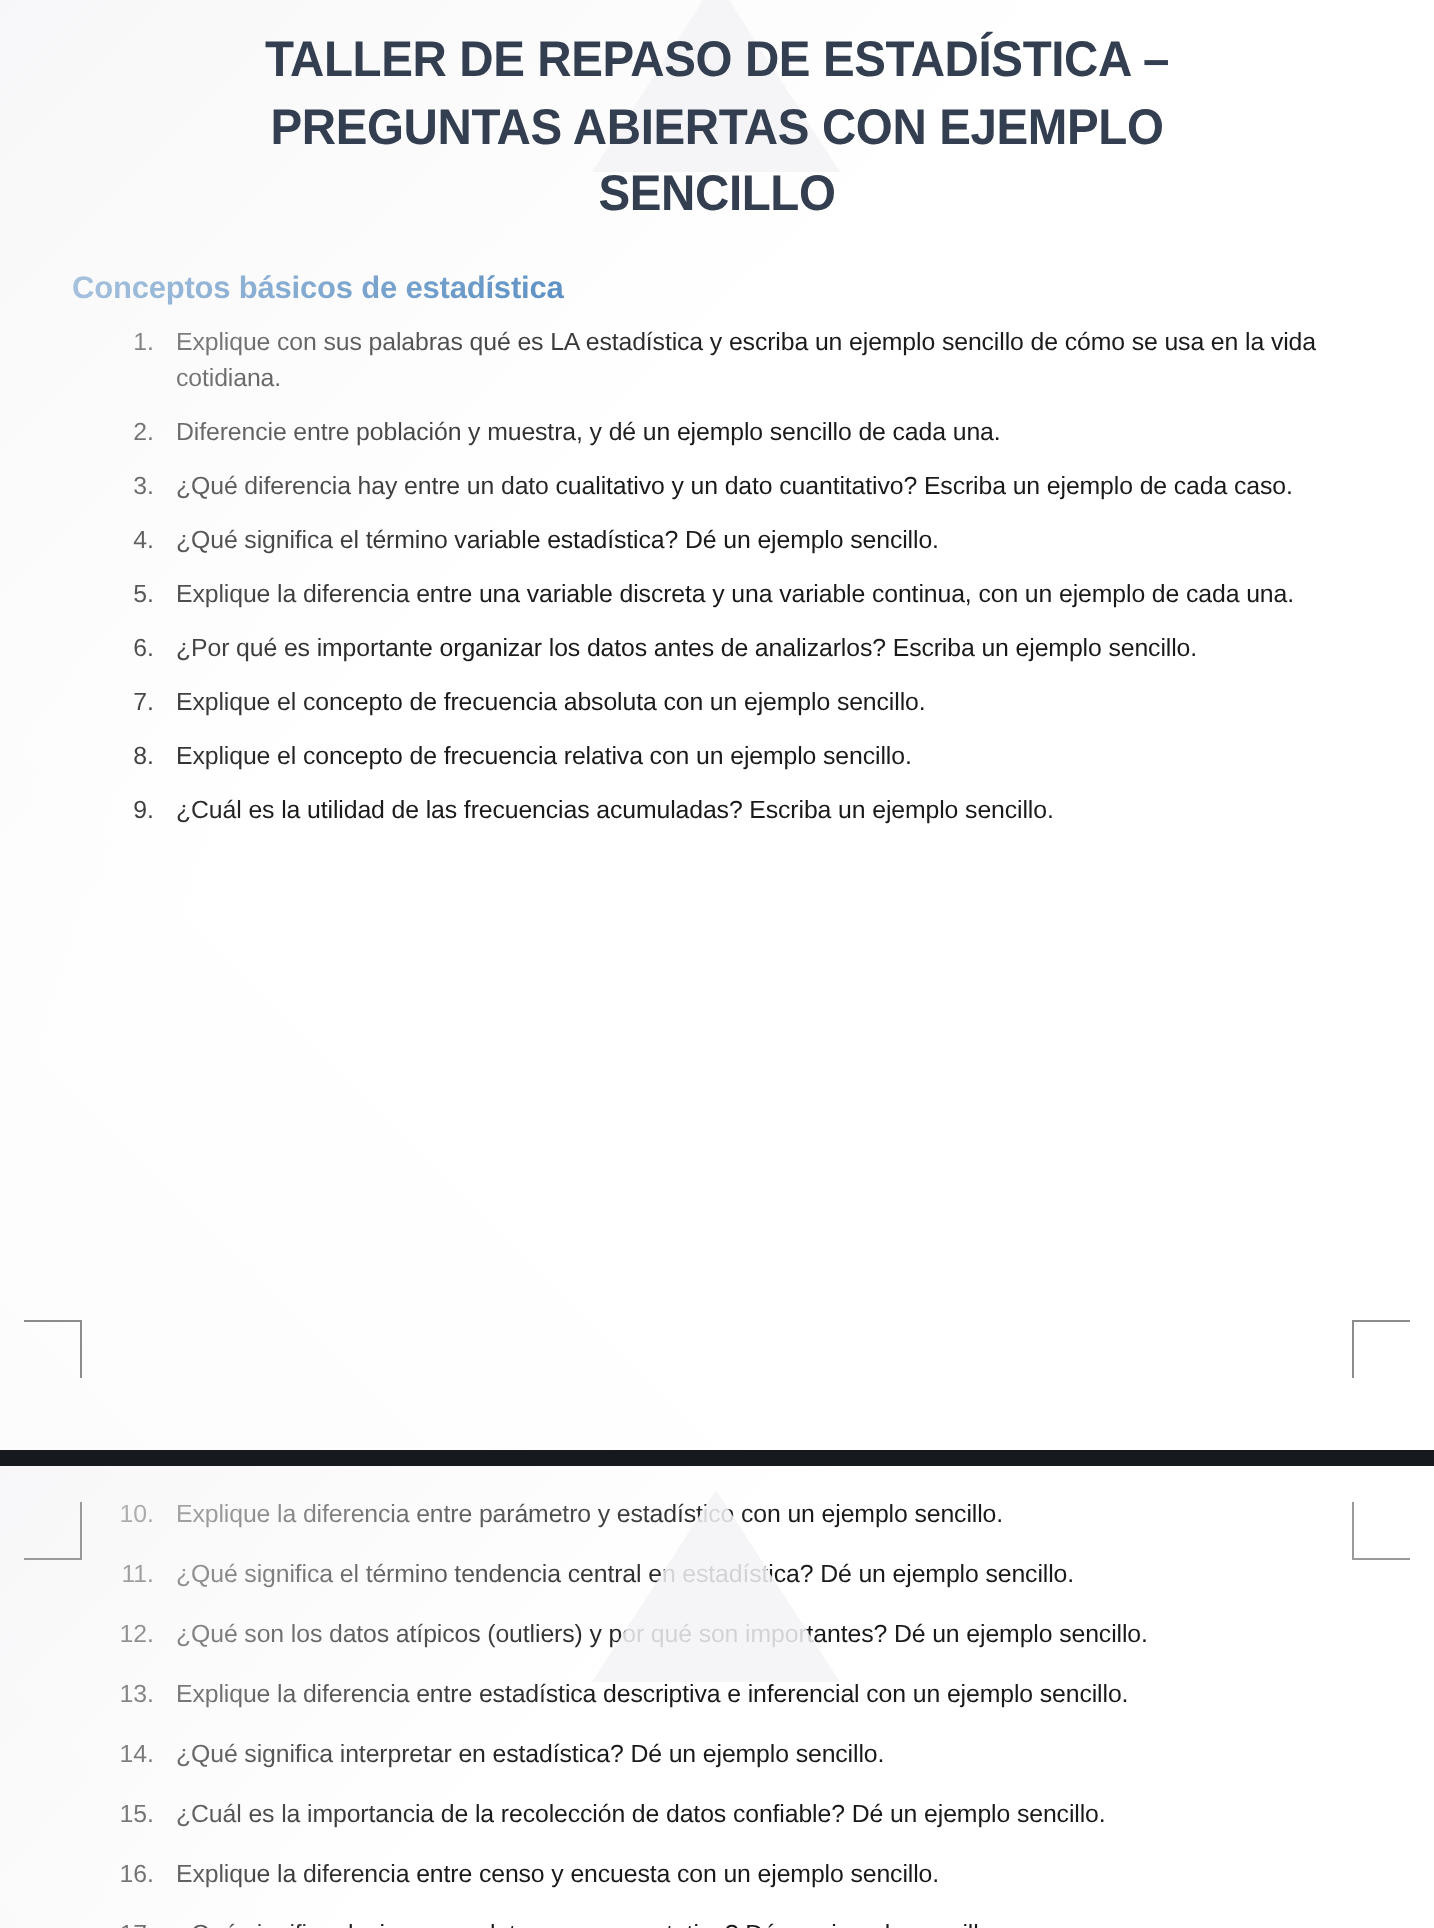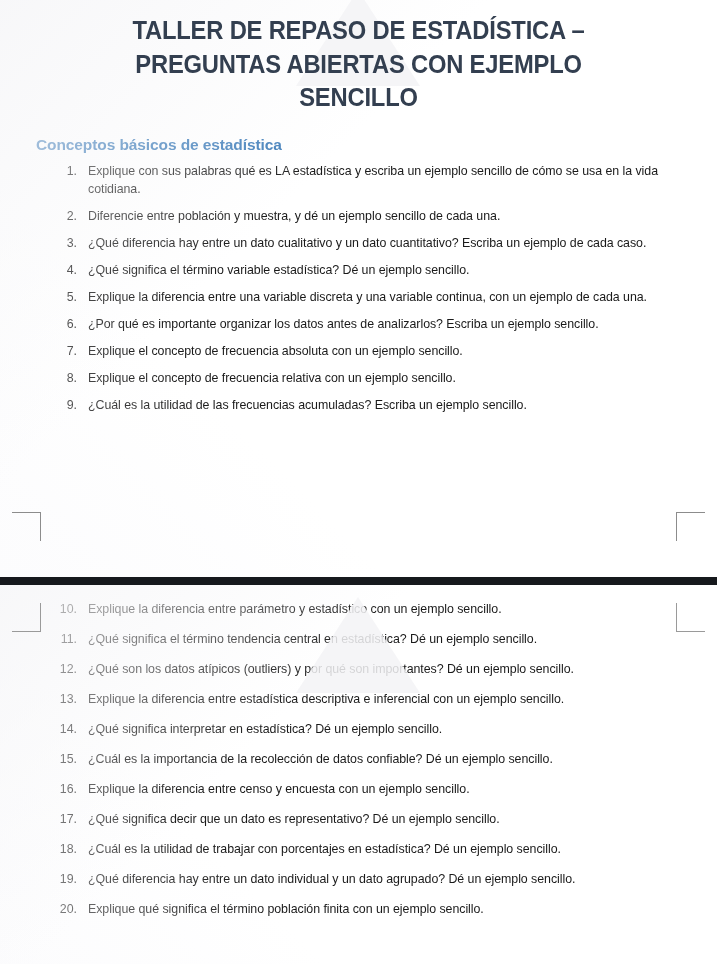--- a/index.html
+++ b/index.html
@@ -16,21 +16,21 @@
   }
 
   
   .sheet {
     position: relative;
     width: 717px;
     background: #ffffff;
     box-sizing: border-box;
     overflow: hidden;
   }
-  .sheet-one { height: 577px; }
+  .sheet-one { height: 725px; }
   .sheet-two { height: 379px; }
 
   
   .paper-texture {
     position: absolute;
     inset: 0;
     pointer-events: none;
     background:
       linear-gradient(135deg, rgba(246,246,248,0.85) 0%, rgba(255,255,255,0) 38%),
       linear-gradient(45deg, rgba(250,250,252,0.6) 0%, rgba(255,255,255,0) 30%);

